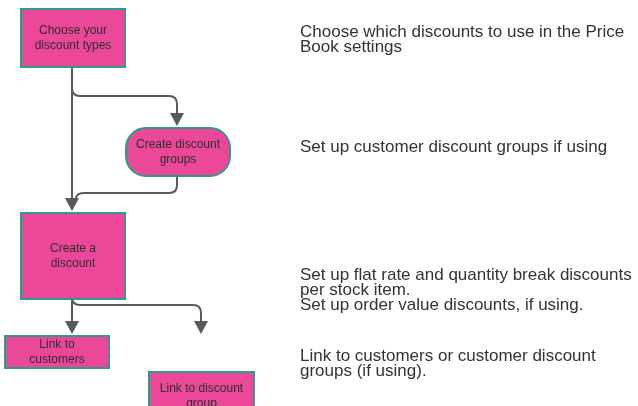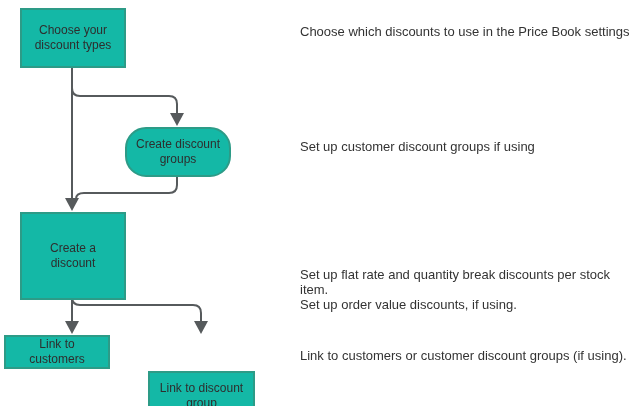--- a/index.html
+++ b/index.html
@@ -18,37 +18,37 @@
   .edges {
     position: absolute;
     left: 0;
     top: 0;
     width: 638px;
     height: 406px;
   }
   .node {
     position: absolute;
     box-sizing: border-box;
-    background: #14b8a6;
+    background: #ec4899;
     border: 2px solid #2d9b87;
     color: #2e2e2e;
     font-size: 12px;
     line-height: 15px;
     text-align: center;
     display: flex;
     align-items: center;
     justify-content: center;
     padding: 2px 4px;
   }
   .annotation {
     position: absolute;
     left: 300px;
     width: 335px;
     color: #333333;
-    font-size: 13px;
+    font-size: 17px;
     line-height: 15px;
     white-space: pre-line;
   }
 </style>
 </head>
 <body>
 
 <div class="canvas">
 
   <svg class="edges" viewBox="0 0 638 406" xmlns="http://www.w3.org/2000/svg">

